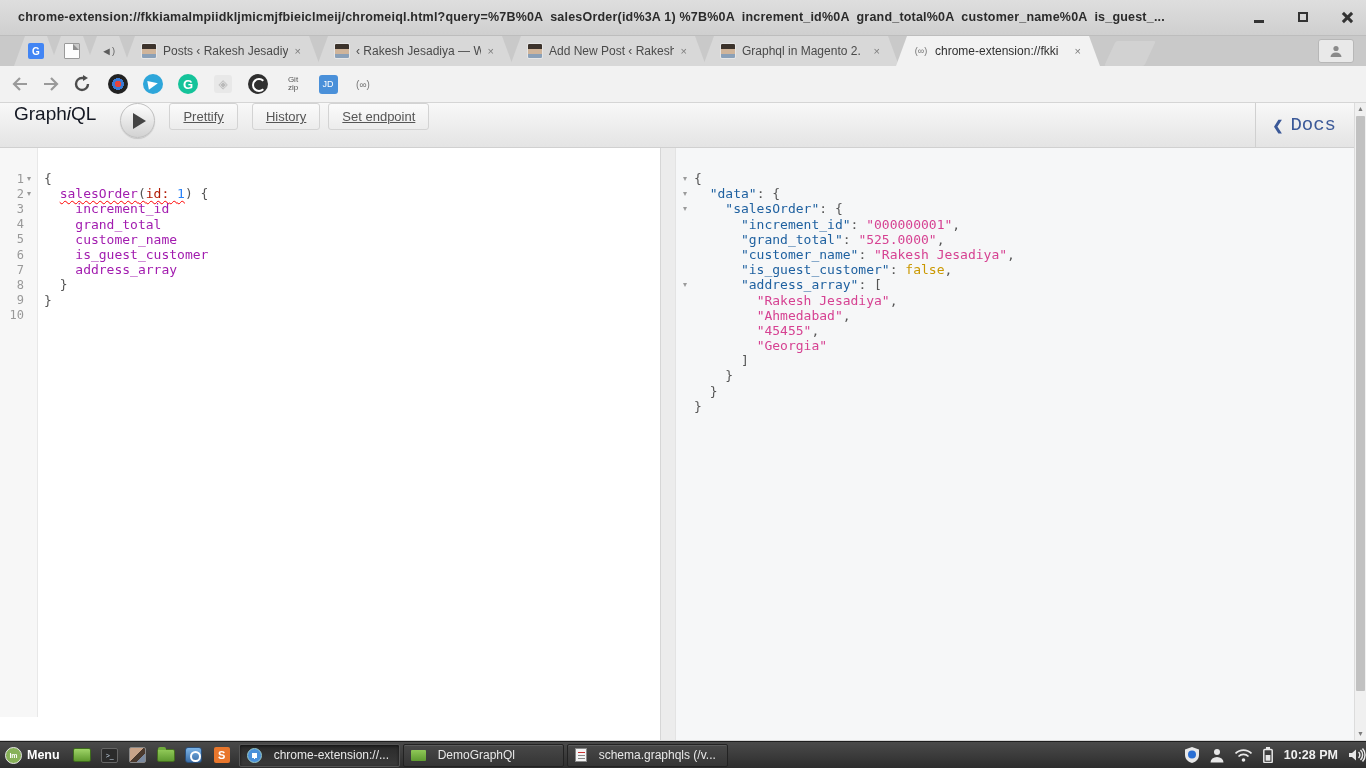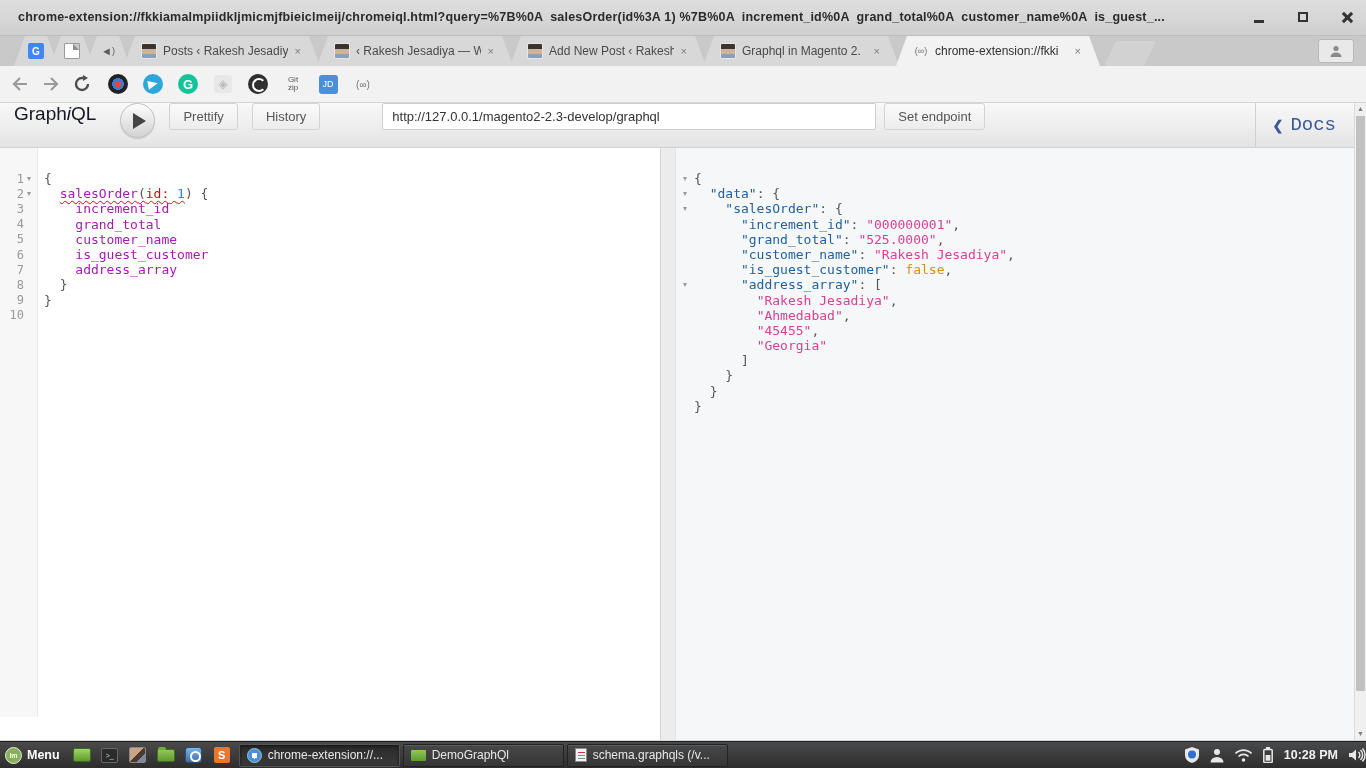--- a/index.html
+++ b/index.html
@@ -62,21 +62,21 @@
 
   
   #giql-topbar { position:absolute; left:0; top:103px; width:1366px; height:45px;
     background:linear-gradient(#f8f8f8,#e4e4e4); border-bottom:1px solid #d0d0d0; display:flex; }
   #giql-logo { font-size:19px; color:#141823; margin-left:14px; font-weight:400; flex:none; }
   #giql-logo .it { font-style:italic; }
   #play-btn { width:35px; height:35px; border-radius:50%; margin-left:24px; flex:none; cursor:pointer;
     background:linear-gradient(#fdfdfd,#d2d2d2); border:1px solid #c0c0c0; box-shadow:0 1px 1px rgba(0,0,0,.15); display:flex; align-items:center; justify-content:center; }
   #play-btn .tri { width:0; height:0; border-left:13px solid #444; border-top:8px solid transparent; border-bottom:8px solid transparent; margin-left:4px; }
   .giql-btn { height:27px; padding:0 13px; margin-left:14px; flex:none; cursor:pointer; font-size:13px; color:#555;
-    background:linear-gradient(#fbfbfb,#ececec); border:1px solid #d3d3d3; border-radius:3px; display:flex; align-items:center; }
+    background:linear-gradient(#fbfbfb,#ececec); border:1px solid #d3d3d3; border-radius:3px; display:flex; align-items:center;text-decoration:underline; }
   #endpoint-input { width:494px; height:27px; margin-left:62px; flex:none; border:1px solid #cfcfcf; border-radius:2px; padding:0 9px; font-size:13px; color:#333; background:#fff; font-family:"Liberation Sans",sans-serif; }
   #docs-link { position:absolute; right:30px; top:0; height:44px; display:flex; align-items:center; gap:7px; padding-left:16px; border-left:1px solid #d0d0d0; cursor:pointer; }
   #docs-link .chev { color:#3B5998; font-size:13px; font-weight:bold; }
   #docs-link .lbl { color:#3B5998; font-size:19px;font-family:Liberation Mono, monospace; }
 
   
   #workspace { position:absolute; left:0; top:148px; width:1354px; height:592px; background:#fff; }
   #editor-pane { position:absolute; left:0; top:0; width:660px; height:592px; background:#fff; }
   #editor-scroll { position:absolute; left:0; top:0; width:660px; height:569px; display:flex; overflow:hidden; }
   #editor-gutter { width:38px; background:#f7f7f7; border-right:1px solid #e8e8e8; padding-top:23px; flex:none; }
@@ -110,21 +110,21 @@
   #menu-btn .lbl { color:#fff; font-size:12.5px; font-weight:bold; }
   .launcher { width:22px; height:20px; margin:0 3px; display:flex; align-items:center; justify-content:center; cursor:pointer; }
   .li-desktop { width:18px; height:14px; background:linear-gradient(#9fd468,#5f9a2e); border:1px solid #3e6b1d; border-radius:2px; }
   .li-terminal { width:17px; height:15px; background:#2b2b2b; border:1px solid #666; border-radius:2px; color:#cde; font-size:7px; display:flex; align-items:center; justify-content:center; }
   .li-app { width:17px; height:16px; border-radius:2px; background:linear-gradient(135deg,#c9a489 0 45%, #4b3a2e 45% 70%, #7b8aa0 70%); border:1px solid #888; }
   .li-files { width:18px; height:13px; background:linear-gradient(#8fc857,#5f9b31); border-radius:1px 2px 2px 2px; position:relative; border:1px solid #456f1f; }
   .li-files::before { content:""; position:absolute; left:0; top:-3px; width:8px; height:3px; background:#6faa3c; border-radius:2px 2px 0 0; }
   .li-browser { width:17px; height:16px; border-radius:3px; background:linear-gradient(#7db5e8,#3a6ea8); border:1px solid #2b4f79; position:relative; }
   .li-browser::after { content:""; position:absolute; left:4px; top:3px; width:7px; height:7px; border:2px solid #fff; border-radius:50%; }
   .li-sublime { width:16px; height:16px; background:#e8762c; border-radius:2px; color:#fff; font-size:11px; font-weight:bold; display:flex; align-items:center; justify-content:center; }
-  .win-item { height:23px; width:161px; margin-left:3px; display:flex; align-items:center; gap:6px; padding:0 7px; border-radius:2px; cursor:pointer;
+  .win-item { height:23px; width:161px; margin-left:3px; display:flex; align-items:center; gap:12px; padding:0 7px; border-radius:2px; cursor:pointer;
     background:linear-gradient(#484848,#353535); border:1px solid #222; box-shadow:inset 0 1px 0 #5b5b5b; }
   .win-item.active { background:linear-gradient(#2a2a2a,#3a3a3a); box-shadow:inset 0 1px 3px #111; border-color:#555; }
   .win-item .lbl { color:#e8e8e8; font-size:12px; white-space:nowrap; overflow:hidden; }
   .wi-chrome { width:15px; height:15px; border-radius:50%; background:radial-gradient(circle at 50% 50%, #fff 0 3px, #4a90d9 3px); border:1px solid #9cc; flex:none; }
   .wi-folder { width:15px; height:11px; background:linear-gradient(#8fc857,#5f9b31); border-radius:1px; flex:none; }
   .wi-doc { width:12px; height:14px; background:#f4f4f4; border:1px solid #888; flex:none; position:relative; }
   .wi-doc::after { content:""; position:absolute; left:2px; top:3px; width:7px; height:1px; background:#c33; box-shadow:0 3px 0 #888, 0 6px 0 #888; }
   #tray { margin-left:auto; display:flex; align-items:center; gap:11px; }
   .tray-ico { display:flex; align-items:center; justify-content:center; cursor:pointer; }
   #clock { color:#f0f0f0; font-size:12.5px; font-weight:bold; white-space:nowrap; }
@@ -240,21 +240,20 @@
 
 </div>
 
 <div id="giql-topbar">
   <div id="giql-logo"><span>Graph</span><span class="it">i</span><span>QL</span></div>
   <div id="play-btn">
       <span class="tri"></span>
     </div>
   <div class="giql-btn">Prettify</div>
   <div class="giql-btn">History</div>
-  <input id="endpoint-input" value="http://127.0.0.1/magento2-2.3-develop/graphql" style="">
   <div class="giql-btn" style="margin-left:8px;">Set endpoint</div>
   <div id="docs-link">
     <span class="chev">❮</span>
     <span class="lbl">Docs</span>
   </div>
 </div>
 
 <div id="workspace">
   <div id="editor-pane">
     <div id="editor-scroll">

